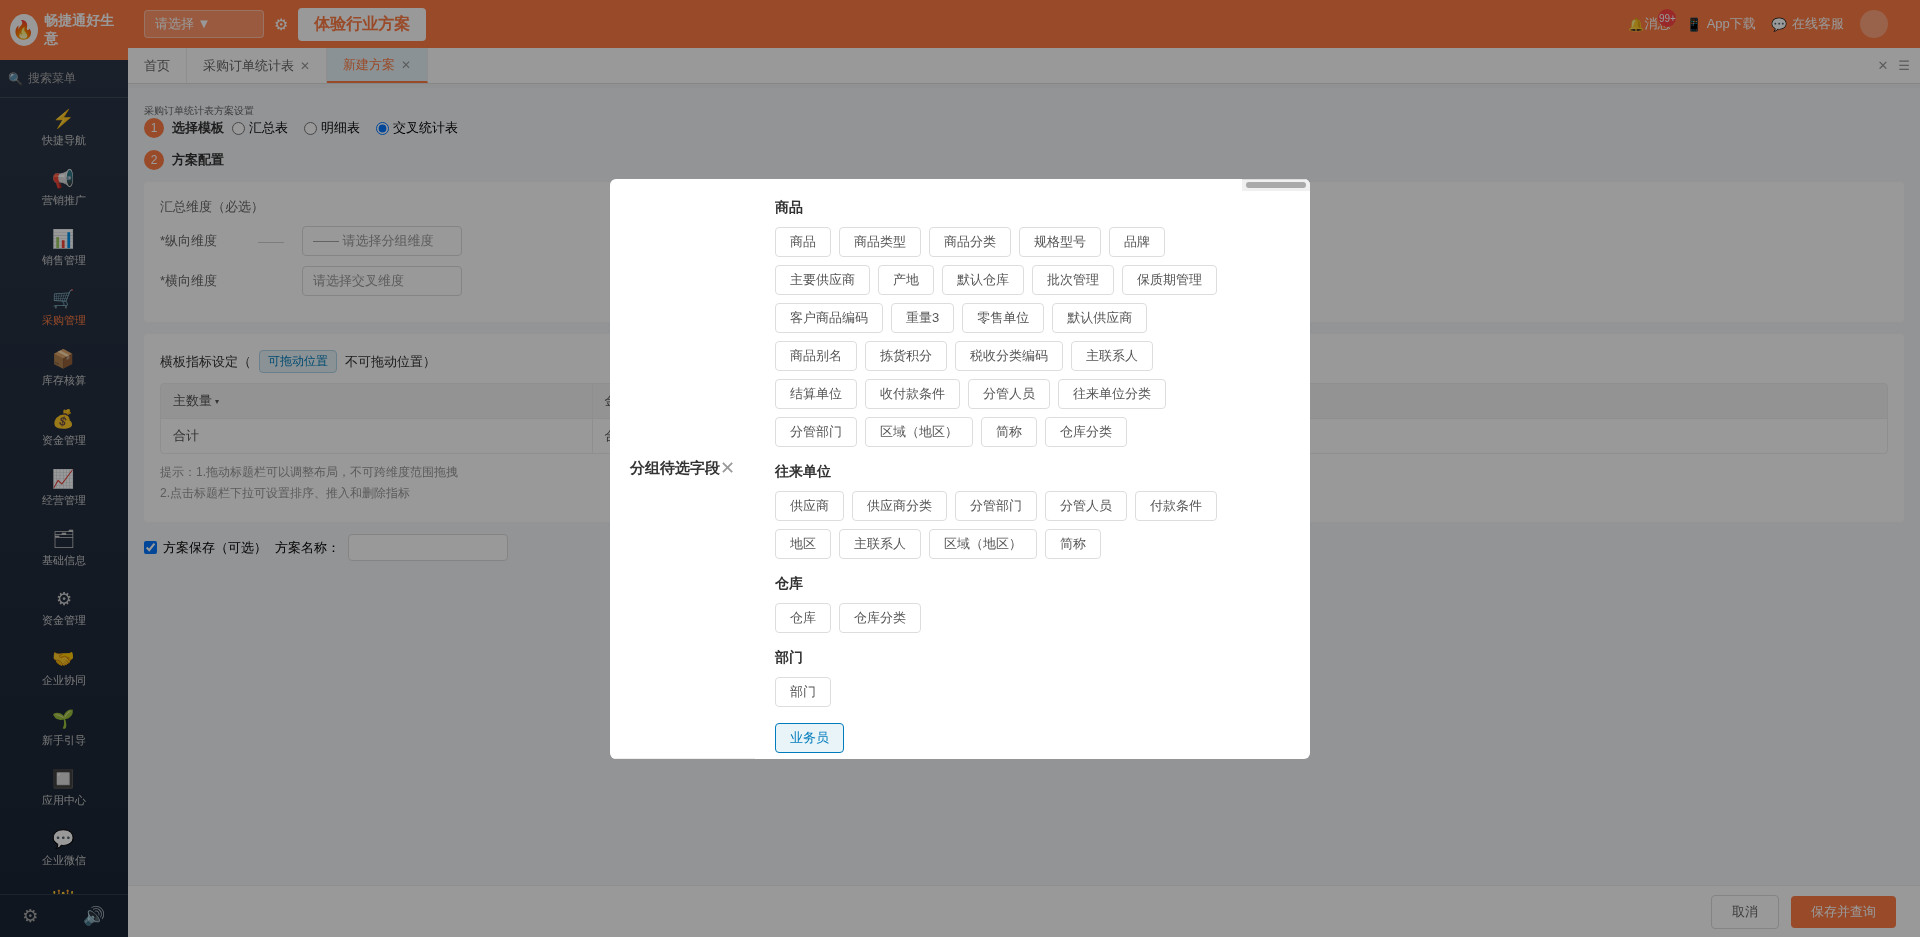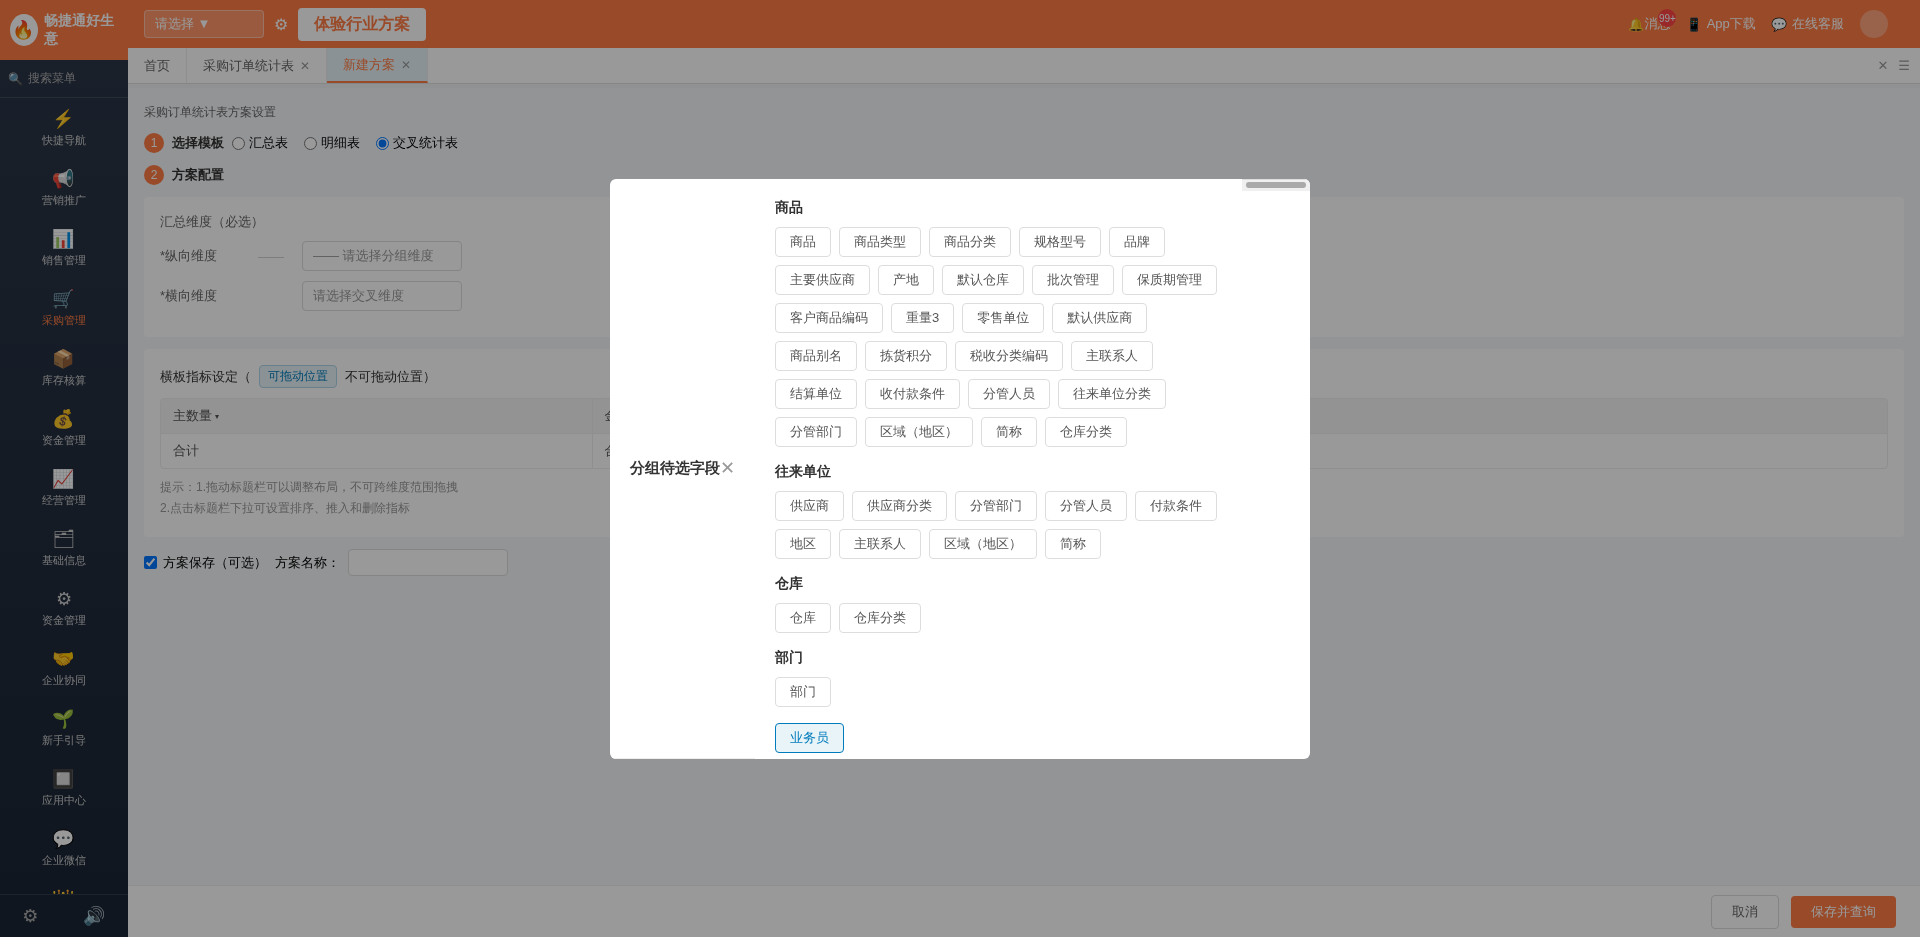--- a/index.html
+++ b/index.html
@@ -80,21 +80,21 @@
     }
     .tab.active { background: #e8f4f8; color: #ff7d45; border-bottom: 2px solid #ff7d45; }
     .tab-close { font-size: 12px; color: #999; cursor: pointer; }
     .tabbar-end { margin-left: auto; display: flex; align-items: center; padding: 0 10px; gap: 10px; color: #999; cursor: pointer; }
 
     
     .main {
       position: fixed; left: 128px; top: 88px; right: 0; bottom: 0;
       background: #f5f7fa; overflow: auto; padding: 16px;
     }
-    .breadcrumb { font-size: 12px; color: #666; margin-bottom: 12px; }
+    .breadcrumb { font-size: 10px; color: #666; }
     .section-header {
       display: flex; align-items: center; gap: 8px; margin-bottom: 12px;
     }
     .step-badge {
       background: #ff7d45; color: white; border-radius: 50%; width: 20px; height: 20px;
       display: flex; align-items: center; justify-content: center; font-size: 12px;
     }
     .step-label { font-size: 13px; font-weight: bold; color: #333; }
     .template-options { display: flex; gap: 16px; align-items: center; }
     .template-options label { display: flex; align-items: center; gap: 4px; cursor: pointer; font-size: 13px; }

